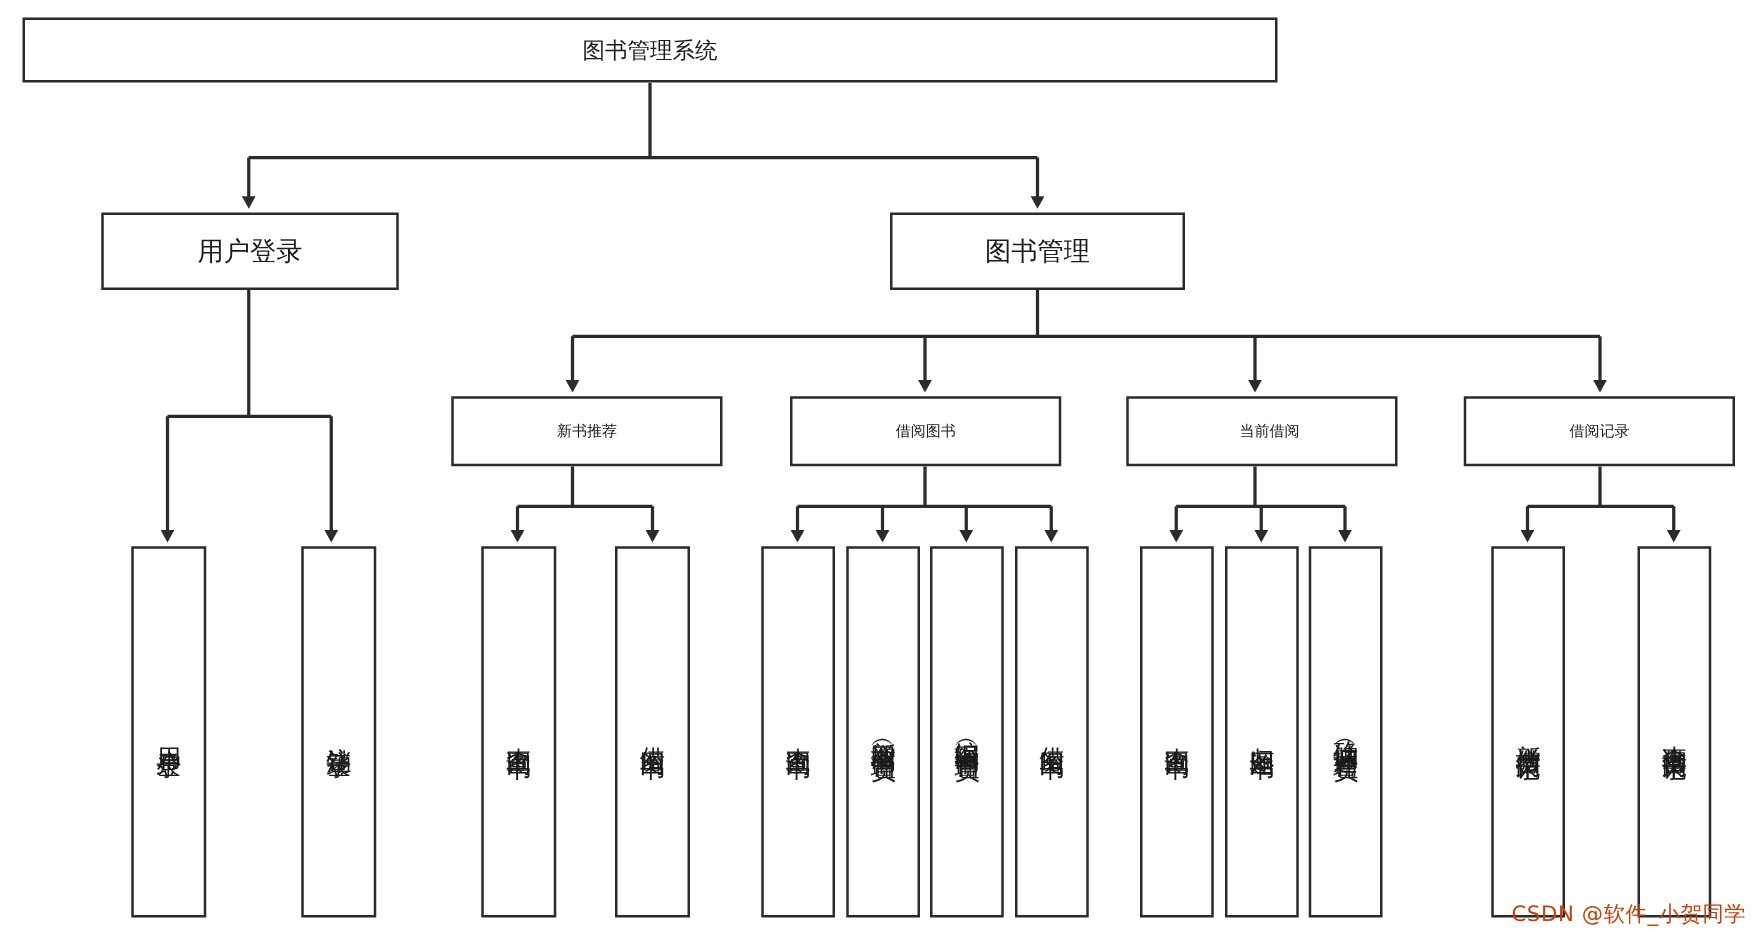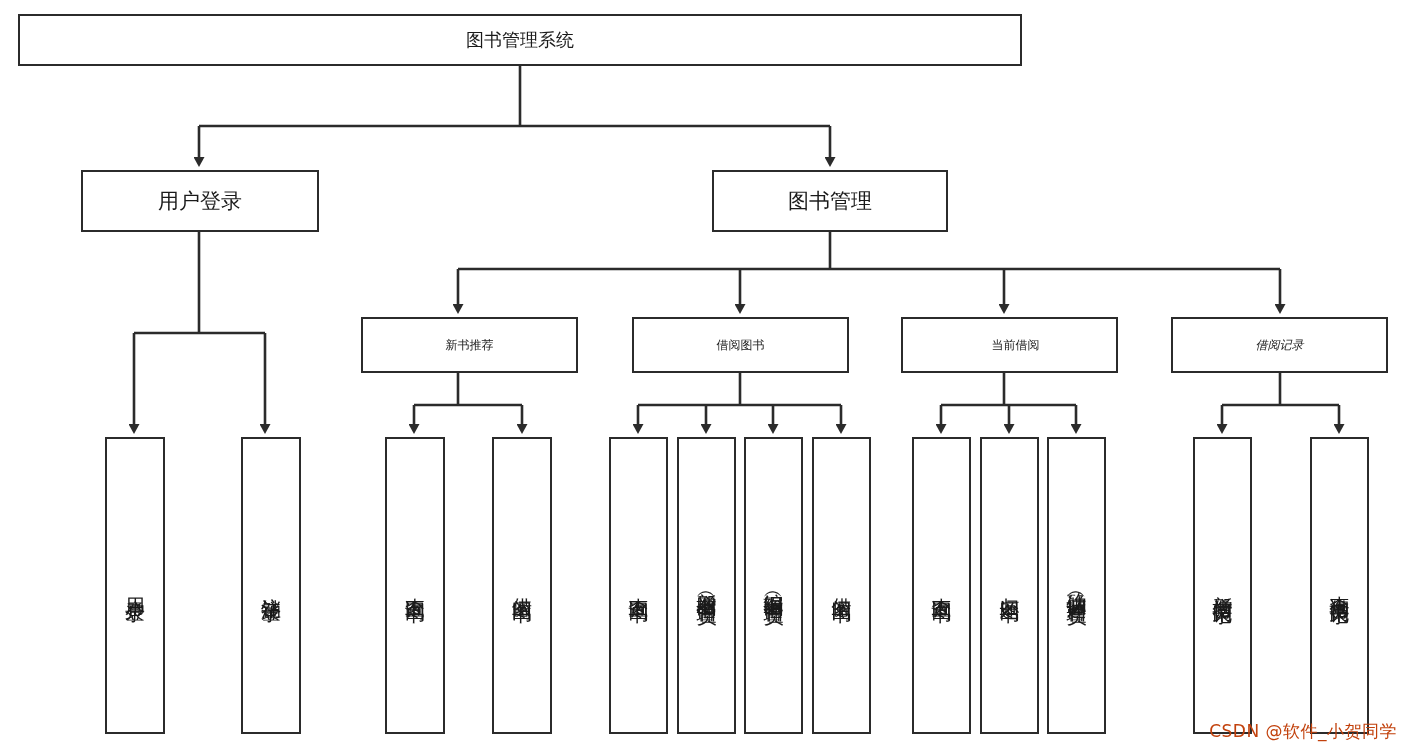--- a/index.html
+++ b/index.html
@@ -135,21 +135,21 @@
 
   <div class="node level3" style="left:361px; top:317px; width:217px; height:56px;">
     <span class="label">新书推荐</span>
   </div>
   <div class="node level3" style="left:632px; top:317px; width:217px; height:56px;">
     <span class="label">借阅图书</span>
   </div>
   <div class="node level3" style="left:901px; top:317px; width:217px; height:56px;padding-left:12px;">
     <span class="label">当前借阅</span>
   </div>
-  <div class="node level3" style="left:1171px; top:317px; width:217px; height:56px;font-style:italic;">
+  <div class="node level3" style="left:1171px; top:317px; width:217px; height:56px;">
     <span class="label">借阅记录</span>
   </div>
 
   <div class="node leaf" style="left:105px; top:437px; width:60px; height:297px;">
     <span class="label">用户登录</span>
   </div>
   <div class="node leaf" style="left:241px; top:437px; width:60px; height:297px;">
     <span class="label">注销登录</span>
   </div>
 

